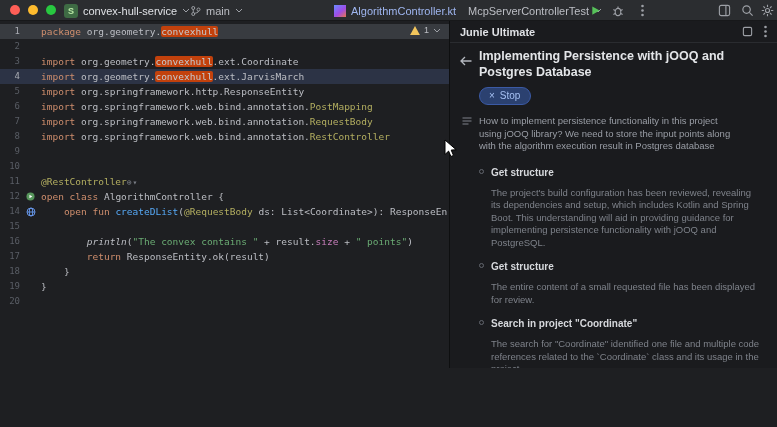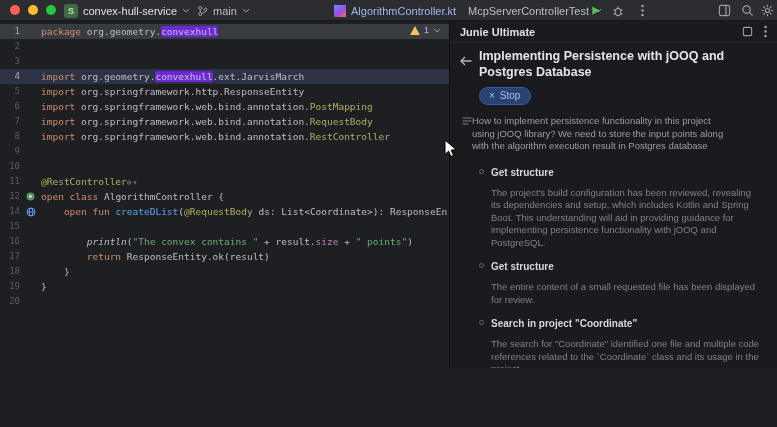--- a/index.html
+++ b/index.html
@@ -28,37 +28,37 @@
   .gut{width:21px;flex:none;display:flex;align-items:center;justify-content:center}
   .code{white-space:pre;flex:none}
   .tk-kw{color:#CF8E6D}
   .tk-txt{color:#BCBEC4}
   .tk-ann{color:#B3AE60}
   .tk-str{color:#6AAB73}
   .tk-fn{color:#56A8F5}
   .tk-prop{color:#C77DBB}
   .tk-gray{color:#5F6672}
   .tk-it{color:#BCBEC4;font-style:italic}
-  .tk-hl{background:#6d28d9;border-radius:2px;color:#C6C9CE}
+  .tk-hl{background:#c2410c;border-radius:2px;color:#C6C9CE}
   .tk-inlay{background:#3A3D41;border-radius:3px;padding:0 3px;color:#8A8E95;font-size:8.5px;margin:0 2px}
   .tk-icon{color:#7A7E86;font-size:8px;letter-spacing:1px}
   .inspections{position:absolute;top:4px;right:8px;display:flex;align-items:center;gap:4px;font-size:9px;color:#BCBEC4;z-index:3}
 
   
   .panel{position:absolute;left:449px;top:21px;width:328px;height:347px;background:#1A1B1E;border-left:1px solid #0E0F10;overflow:hidden}
   .panel-header{height:22px;border-bottom:1px solid #2A2C30;display:flex;align-items:center;padding:0 10px}
   .panel-title{font-size:11px;font-weight:600;color:#DFE1E5}
   .panel-header-icons{margin-left:auto;display:flex;gap:11px;align-items:center}
   .panel-content{padding:6px 14px 0 10px}
   .title-row{display:flex;gap:7px}
   .back-btn{margin-top:3px;flex:none}
   .task-title{font-size:12.5px;line-height:15.5px;font-weight:700;color:#E3E5E8;max-width:280px}
   .stop-pill{margin:7px 0 0 19px;display:inline-flex;align-items:center;gap:5px;padding:2px 10px 3px 9px;border-radius:10px;background:#2B4170;border:1px solid #3B5AA5;color:#A5C0F2;font-size:10px}
   .stop-x{font-size:10px;line-height:10px}
-  .question{margin:10px 0 0 2px;display:flex;}
+  .question{margin:10px 0 0 2px;display:flex;gap:7px}
   .question-icon{margin-top:2px;flex:none}
   .question-text{font-size:9.5px;line-height:12.5px;color:#9A9EA6;max-width:255px}
   .steps{margin:13px 0 0 19px}
   .step{position:relative;padding-left:12px;margin-bottom:11px}
   .step-title{font-size:10px;font-weight:700;color:#D6D8DC;line-height:13px}
   .bullet{position:absolute;left:0;top:3px;width:5px;height:5px;border:1px solid #62666E;border-radius:50%}
   .step-body{font-size:9.5px;line-height:12.5px;color:#7E828A;margin-top:8px;max-width:278px}
   .working{margin:14px 0 0 19px;display:flex;align-items:center;gap:7px}
   .working-label{font-size:10px;color:#DADCE0}
 
@@ -75,21 +75,21 @@
   </div>
 
   <div class="tb-widget" style="left:64px">
     <span class="proj-icon">S</span>
     <span class="tb-label strong">convex-hull-service</span>
     <svg width="8" height="5" viewBox="0 0 8 5" fill="none" stroke="#9DA0A6">
         <path d="M1 1l3 3 3-3"></path>
       </svg>
   </div>
 
-  <div class="tb-widget" style="left:197px">
+  <div class="tb-widget" style="left:190px">
     <svg width="11" height="12" viewBox="0 0 14 16" fill="none" stroke="#9DA0A6" stroke-width="1.3">
         <circle cx="4" cy="4" r="2"></circle>
         <circle cx="4" cy="12" r="2"></circle>
         <circle cx="11" cy="6" r="2"></circle>
         <path d="M4 6v4M11 8c0 2.5-4 2.5-5.5 3.3"></path>
       </svg>
     <span>main</span>
     <svg width="8" height="5" viewBox="0 0 8 5" fill="none" stroke="#9DA0A6">
         <path d="M1 1l3 3 3-3"></path>
       </svg>
@@ -163,20 +163,21 @@
         <span class="code"><span class="tk-kw">package </span><span class="tk-txt">org.geometry.</span><span class="tk-hl">convexhull</span></span>
       </div>
       <div class="ed-line">
         <span class="ln">2</span>
         <span class="gut"></span>
         <span class="code"></span>
       </div>
       <div class="ed-line">
         <span class="ln">3</span>
         <span class="gut"></span>
+        <span class="code"><span class="tk-kw">import </span><span class="tk-txt">org.geometry.</span><span class="tk-hl">convexhull</span><span class="tk-txt">.ext.Coordinate</span></span>
       </div>
       <div class="ed-line bg-select">
         <span class="ln">4</span>
         <span class="gut"></span>
         <span class="code"><span class="tk-kw">import </span><span class="tk-txt">org.geometry.</span><span class="tk-hl">convexhull</span><span class="tk-txt">.ext.JarvisMarch</span></span>
       </div>
       <div class="ed-line">
         <span class="ln">5</span>
         <span class="gut"></span>
         <span class="code"><span class="tk-kw">import </span><span class="tk-txt">org.springframework.http.ResponseEntity</span></span>

